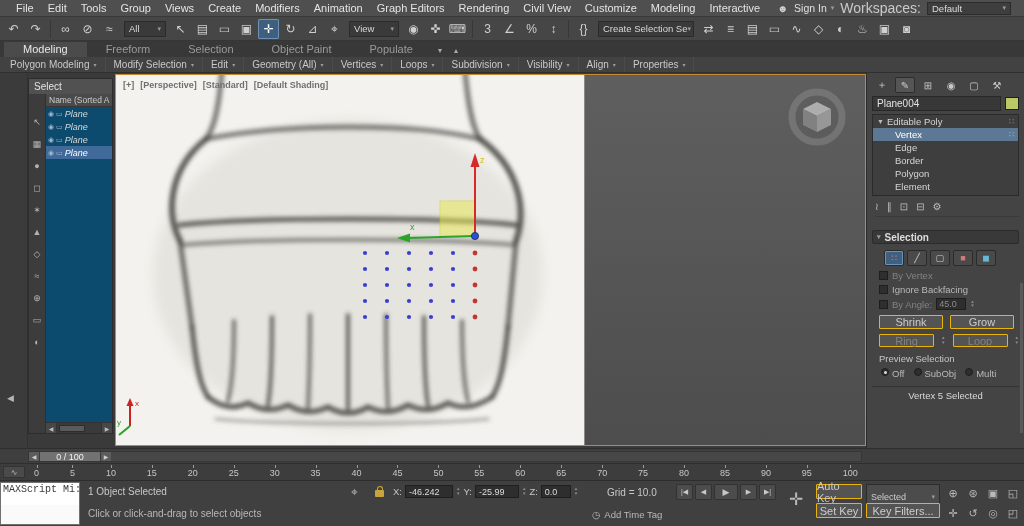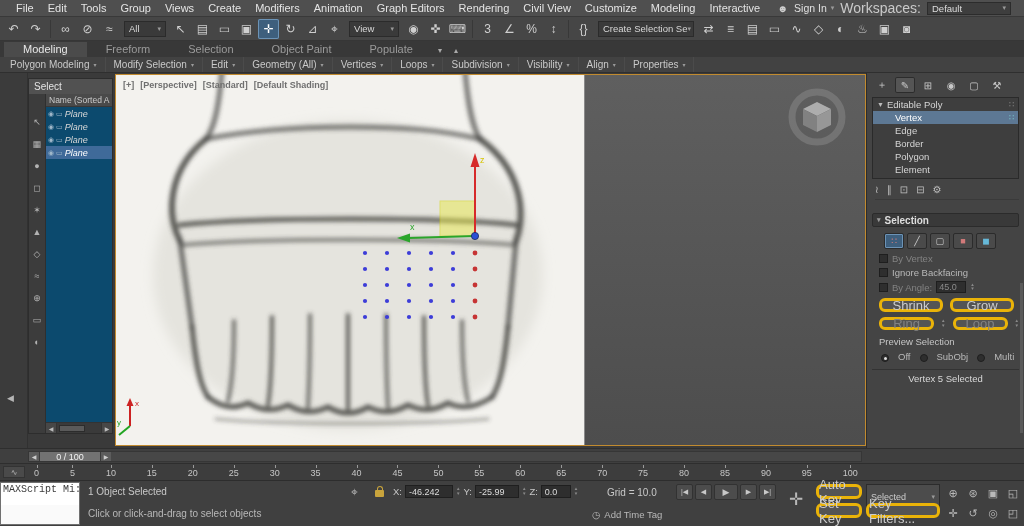--- a/index.html
+++ b/index.html
@@ -101,31 +101,31 @@
     display:flex;align-items:center;gap:4px;font-size:10px;font-weight:bold;color:#dedede;padding:0 4px}
   .subobj-row{display:flex;gap:3px;margin:6px 0 4px 12px}
   .so-ico{width:20px;height:16px;background:#4a4a4a;border:1px solid #2b2b2b;border-radius:2px;
     display:flex;align-items:center;justify-content:center;font-size:9px}
   .so-ico.act{background:#3e5f7d;box-shadow:inset 0 0 0 1px #6c93b6}
   .cb-row{display:flex;align-items:center;gap:4px;font-size:9.5px;color:#b9b9b9;margin:3px 0 0 7px}
   .cb{width:9px;height:9px;background:#2e2e2e;border:1px solid #1e1e1e;flex:none}
   .num{width:30px;height:12px;background:#2e2e2e;border:1px solid #1e1e1e;color:#8a8a8a;
     font-size:9px;display:flex;align-items:center;padding:0 2px}
   .spin{display:flex;flex-direction:column;font-size:4.5px;color:#8a8a8a;line-height:4.5px}
-  .btn{background:#545454;border:3px solid #eab308;border-radius:6px;color:#ccc;font-size:13px;
+  .btn{background:#545454;border:1px solid #eab308;border-radius:1px;color:#ccc;font-size:11px;
     display:flex;align-items:center;justify-content:center}
   .btnrow{display:flex;gap:7px;margin:5px 0 0 7px;align-items:center}
   .btn2{width:64px;height:14px}
   .btn3{width:56px;height:13px}
   .dim{color:#828282}
   .plabel{font-size:9.5px;color:#c6c6c6;margin:6px 0 0 7px}
   .radio-row{display:flex;gap:9px;margin:4px 0 0 9px;font-size:9.5px;color:#b9b9b9;align-items:center}
   .rad{width:8px;height:8px;border-radius:50%;background:#2e2e2e;border:1px solid #1e1e1e;position:relative;flex:none}
   .rad.on:after{content:'';position:absolute;inset:1.5px;background:#ddd;border-radius:50%}
-  .ritem{display:flex;align-items:flex-end;gap:9px}
+  .ritem{display:flex;align-items:flex-start;gap:3px}
   .cp-status{margin-top:7px;border-top:1px solid #333;padding-top:3px;text-align:center;font-size:9.5px;color:#dadada}
   .cp-scroll{position:absolute;right:1px;top:210px;width:3px;height:150px;background:#5a5a5a}
 
   
   .timeslider{position:absolute;left:0;top:448px;width:1024px;height:16px;background:#3f3f3f;
     border-top:1px solid #2e2e2e;border-bottom:1px solid #2e2e2e}
   .ts-track{position:absolute;left:28px;top:2px;width:834px;height:11px;background:#474747;border:1px solid #363636}
   .ts-thumb{position:absolute;left:0;top:0;height:9px;display:flex}
   .ts-arrow{width:11px;background:#5c5c5c;border-right:1px solid #3a3a3a;font-size:6px;color:#ccc;
     display:flex;align-items:center;justify-content:center}
@@ -440,20 +440,24 @@
 
     <div class="cpanel">
       <div class="cp-tabs">
           <span class="cp-tab">＋</span>
           <span class="cp-tab act">✎</span>
           <span class="cp-tab">⊞</span>
           <span class="cp-tab">◉</span>
           <span class="cp-tab">▢</span>
           <span class="cp-tab">⚒</span>
         </div>
+      <div class="cp-namerow">
+        <span class="cp-name">Plane004</span>
+        <span class="cp-swatch" style="background: rgb(188, 199, 101);"></span>
+      </div>
       <div class="cp-stack">
           <div class="stk-row">
             <span class="stk-caret">▼</span>
             <span>Editable Poly</span>
             <span class="stk-grip">∷</span>
           </div>
           <div class="stk-row sub sel">
             <span>Vertex</span>
             <span class="stk-grip teal">∷</span>
           </div>

